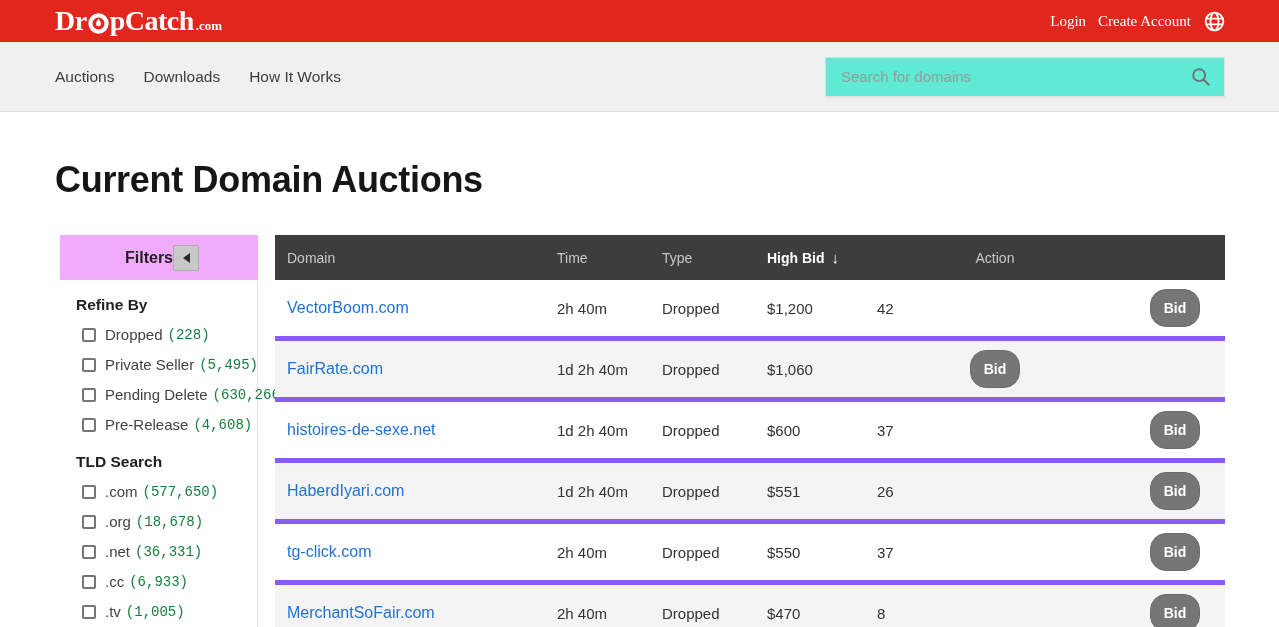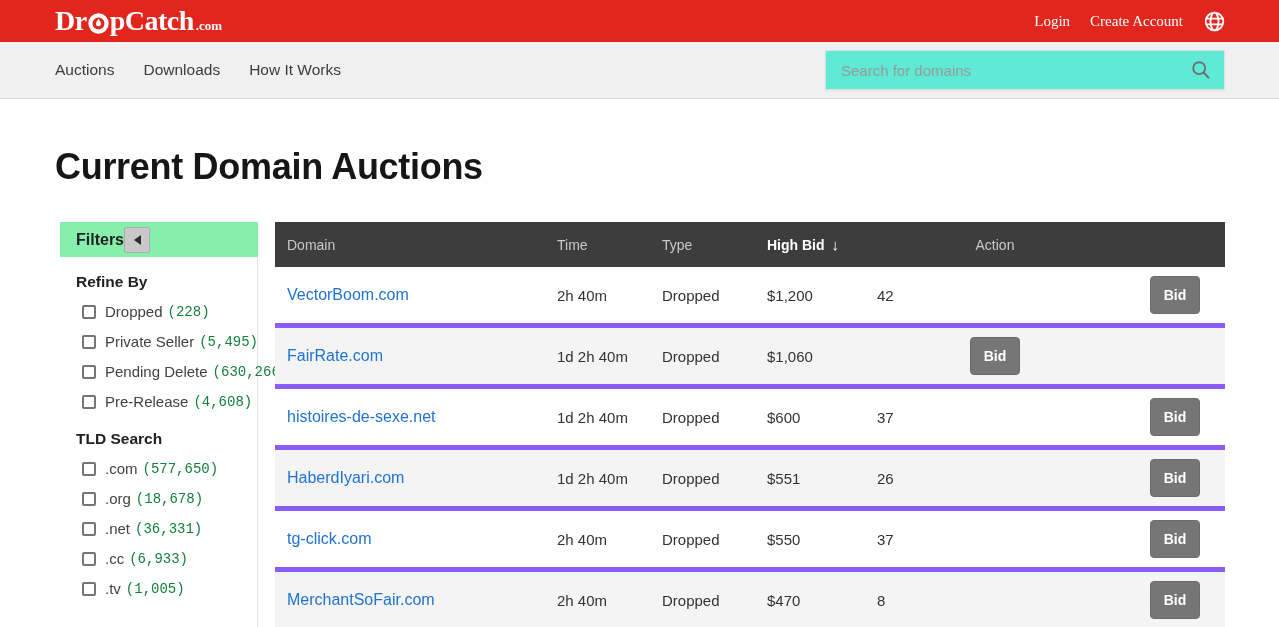--- a/index.html
+++ b/index.html
@@ -6,47 +6,47 @@
   html,body { width:1279px; height:627px; overflow:hidden; background:#fff;
               font-family:"Liberation Sans", sans-serif; }
 
   
   .topbar { height:42px; background:#e3261d; display:flex; align-items:center;
             justify-content:space-between; padding:0 53px 0 55px;font-family:Liberation Serif, serif; }
   .logo { display:flex; align-items:center; color:#fff; font-weight:bold;
           font-size:28px; letter-spacing:-0.5px; cursor:pointer; text-decoration:none; }
   .logo .o-icon { width:21px; height:21px; margin:4px 1px 0; }
   .logo-tld { font-size:13px; font-weight:bold; letter-spacing:0; margin:10px 0 0 2px; }
-  .topbar-right { display:flex; align-items:center; gap:20px; }
+  .topbar-right { display:flex; align-items:center; gap:12px; }
   .topbar-link { color:#fff; font-size:15px; text-decoration:none; cursor:pointer; }
   .globe { width:23px; height:23px; cursor:pointer; }
 
   
-  .navbar { height:57px; background:#f0f0f0; border-bottom:1px solid #dcdcdc;
+  .navbar { height:70px; background:#f0f0f0; border-bottom:1px solid #dcdcdc;
             display:flex; align-items:center; padding:0 54px 0 55px;
             justify-content:space-between; }
   .nav-links { display:flex; gap:29px; }
   .nav-link { color:#3c3c3c; font-size:15.5px; text-decoration:none; cursor:pointer; }
   .searchbox { position:relative; width:400px; height:40px; }
   .searchbox input { width:100%; height:100%; border:1px solid #e0e0e0; background:#5eead4;
                      padding:0 44px 0 15px; font-size:15px; color:#333; outline:none;
                      font-family:"Liberation Sans", sans-serif;
                      box-shadow:0 1px 2px rgba(0,0,0,0.06); }
   .searchbox input::placeholder { color:#9a9a9a; }
   .search-icon { position:absolute; right:13px; top:9px; width:22px; height:22px; cursor:pointer; }
 
   
   .page-title { font-size:36px; font-weight:bold; color:#161616;
                 margin:47px 0 34px 55px; letter-spacing:-0.3px; }
   .layout { display:flex; align-items:flex-start; padding-left:60px; }
 
   
   .filters { width:198px; flex:0 0 198px; }
-  .filters-head { height:35px; background:#86efac; display:flex; align-items:center;
-                  justify-content:flex-start; padding:0 10px 0 16px; }
+  .filters-head { height:45px; background:#f0abfc; display:flex; align-items:center;
+                  justify-content:center; padding:0 10px 0 16px; }
   .filters-title { font-size:16px; font-weight:bold; color:#222; }
   .collapse-btn { width:26px; height:26px; background:#c9c9c9; border:1px solid #adadad;
                   border-radius:2px; cursor:pointer; display:flex; align-items:center;
                   justify-content:center; }
   .tri-left { width:0; height:0; border-top:5px solid transparent;
               border-bottom:5px solid transparent; border-right:7px solid #2b2b2b; }
   .filters-body { background:#fff; border-right:1px solid #e2e2e2;
                   padding:16px 8px 20px 16px; min-height:346px; }
   .filter-heading { font-size:15.5px; font-weight:bold; color:#212121; margin-bottom:12px; }
   .filter-section + .filter-section { margin-top:20px; }
@@ -64,21 +64,21 @@
   .th { color:#c9c9c9; font-size:14px; padding-left:12px; }
   .th-active { color:#fff; font-weight:bold; }
   .sort-arrow { color:#fff; font-weight:bold; margin-left:7px; font-size:15px; }
   .th-action { text-align:center; padding-left:0; }
   .trow { height:61px; border-bottom:5px solid #8b5cf6; background:#fff; }
   .trow:nth-child(even) { background:#f4f4f4; }
   .td { font-size:15px; color:#333; padding-left:12px; }
   .domain-link { color:#2073d1; font-size:16px; text-decoration:none; cursor:pointer; }
   .td-action { display:flex; justify-content:center; padding-left:0; }
   .bid-btn { width:50px; height:38px; background:#767676; border:1px solid #6c6c6c;
-             border-radius:4px; color:#fff; font-weight:bold; font-size:14px;
+             border-radius:16px; color:#fff; font-weight:bold; font-size:14px;
              cursor:pointer; font-family:"Liberation Sans", sans-serif; }
 </style>
 </head>
 <body>
 
 <header class="topbar">
   <a class="logo">
     <span>Dr</span>
     <svg class="o-icon" viewBox="0 0 26 26">
       <circle cx="13" cy="13" r="10" fill="none" stroke="#ffffff" stroke-width="5.2"></circle>

